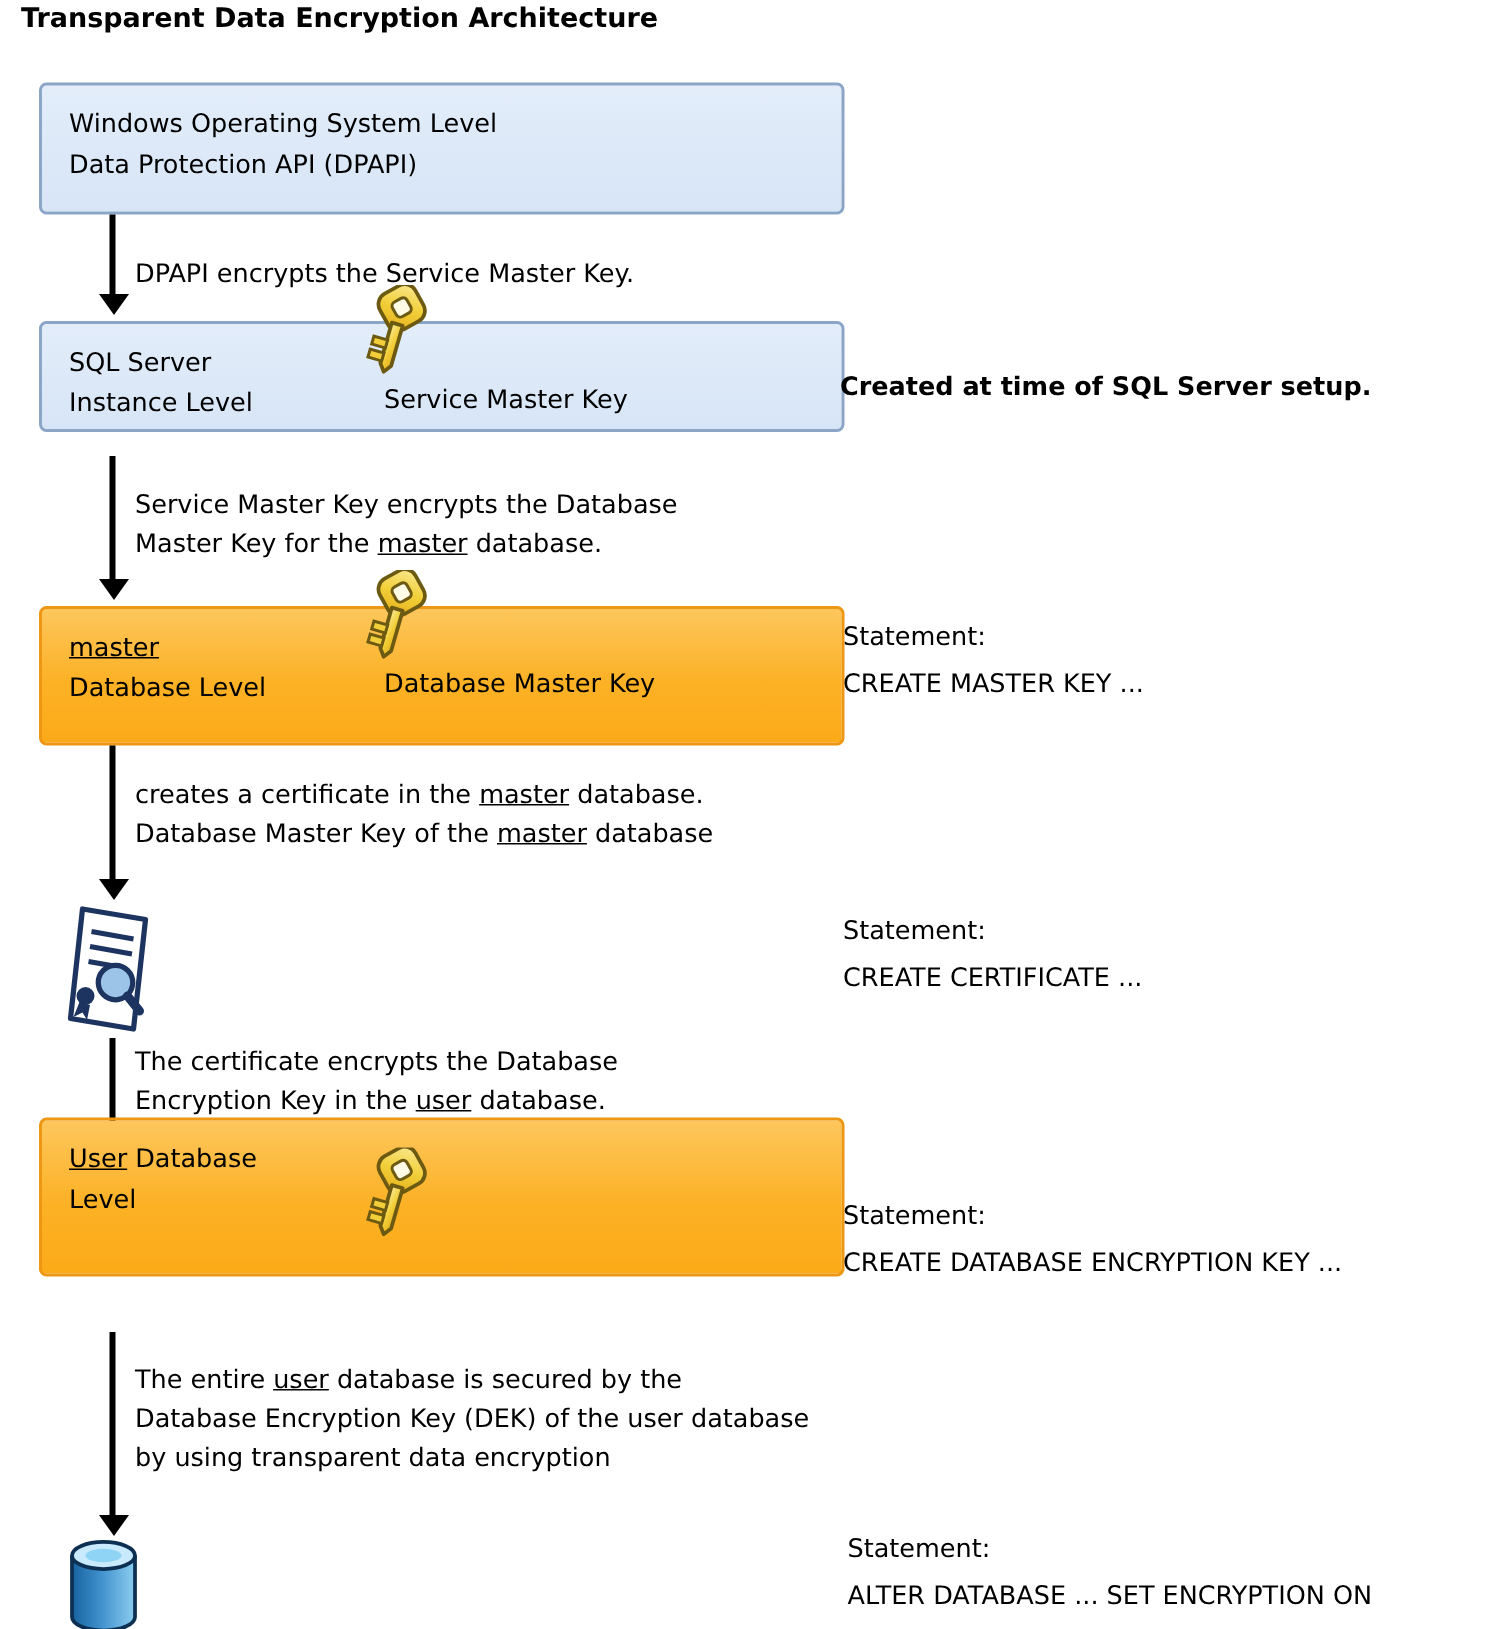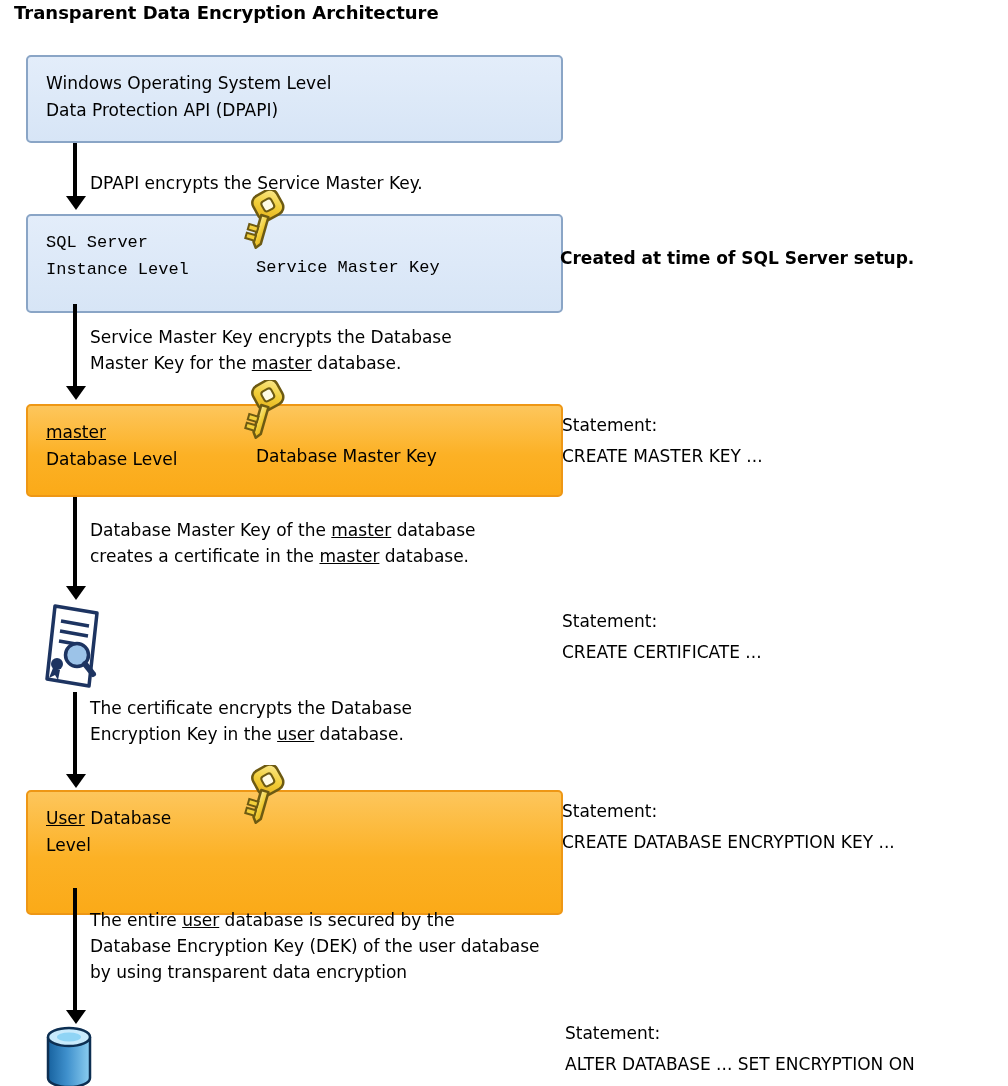--- a/index.html
+++ b/index.html
@@ -74,21 +74,21 @@
   </div>
 
   <div>
     <div class="shaft" style="top:143px; height:55px;"></div>
     <div class="head" style="top:196px;"></div>
   </div>
   <div class="label" style="left:90px; top:170px;">
     <div><span>DPAPI encrypts the Service Master Key.</span></div>
   </div>
 
-  <div class="box box-blue" style="top:214px; height:99px;font-family:Liberation Mono, monospace;">
+  <div class="box box-blue" style="top:214px; height:74px;">
     <div class="box-text">
       <div>SQL Server</div>
       <div>Instance Level</div>
     </div>
     <div class="key-label" style="left:228px; top:38px;">Service Master Key</div>
   </div>
   <svg class="icon" style="left:233px; top:190px;" width="62" height="64" viewBox="0 0 62 64">
       <use href="#key-shape"></use>
     </svg>
   <div class="note" style="left:560px; top:243px;font-weight:bold;">
@@ -117,22 +117,22 @@
   <div class="note" style="left:562px; top:410px;">
     <div>Statement:</div>
     <div>CREATE MASTER KEY ...</div>
   </div>
 
   <div>
     <div class="shaft" style="top:497px; height:91px;"></div>
     <div class="head" style="top:586px;"></div>
   </div>
   <div class="label" style="left:90px; top:517px;">
+    <div><span>creates a certificate in the </span><span class="u">master</span><span> database.</span></div>
     <div><span>Database Master Key of the </span><span class="u">master</span><span> database</span></div>
-    <div><span>creates a certificate in the </span><span class="u">master</span><span> database.</span></div>
   </div>
 
   <svg class="icon" style="left:40px; top:600px;" width="64" height="92" viewBox="0 0 64 92">
     <path d="M15 6 L57 13 L49 86 L7 79 Z" fill="#ffffff" stroke="#1d3461" stroke-width="3.5" stroke-linejoin="round"></path>
     <path d="M21 21 L49 26 M20 31 L48 36 M19 41 L36 44" stroke="#1d3461" stroke-width="3.5" fill="none"></path>
     <circle cx="17" cy="64" r="6" fill="#1d3461"></circle>
     <path d="M13 68 L9 78 L15 75 L18 80 L20 70 Z" fill="#1d3461"></path>
     <circle cx="37" cy="55" r="11.5" fill="#9cc3e8" stroke="#1d3461" stroke-width="3.5"></circle>
     <line x1="45" y1="64" x2="53" y2="74" stroke="#1d3461" stroke-width="6" stroke-linecap="round"></line>
   </svg>
@@ -143,21 +143,21 @@
 
   <div>
     <div class="shaft" style="top:692px; height:84px;"></div>
     <div class="head" style="top:774px;"></div>
   </div>
   <div class="label" style="left:90px; top:695px;">
     <div><span>The certificate encrypts the Database</span></div>
     <div><span>Encryption Key in the </span><span class="u">user</span><span> database.</span></div>
   </div>
 
-  <div class="box box-orange" style="top:790px; height:125px;">
+  <div class="box box-orange" style="top:745px; height:106px;">
     <div class="box-text">
       <div><span class="u">User</span><span> Database</span></div>
       <div>Level</div>
     </div>
   </div>
   <svg class="icon" style="left:233px; top:765px;" width="62" height="64" viewBox="0 0 62 64">
       <use href="#key-shape"></use>
     </svg>
   <div class="note" style="left:562px; top:796px;">
     <div>Statement:</div>

